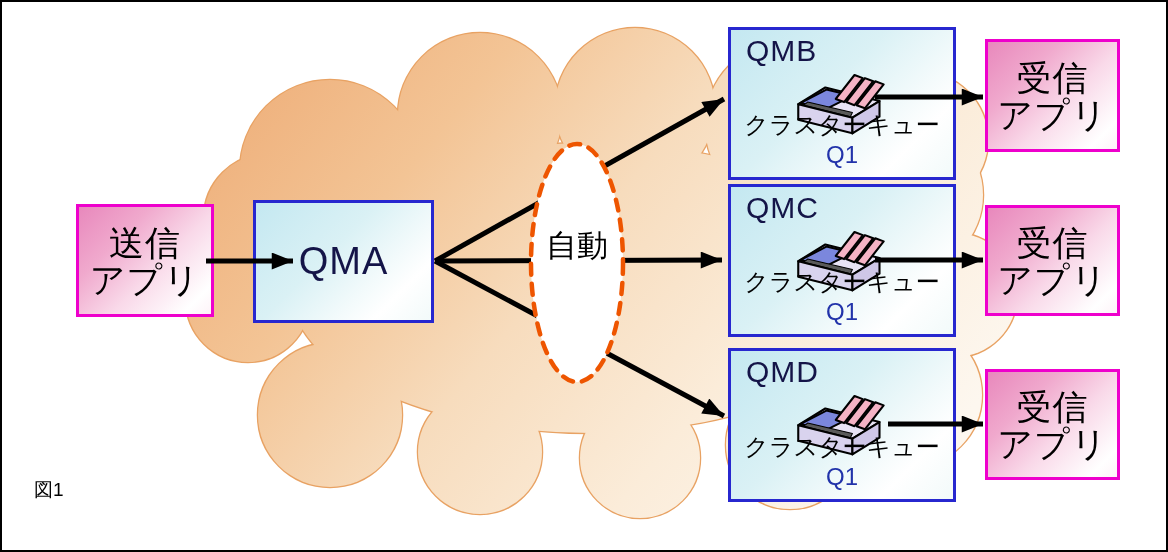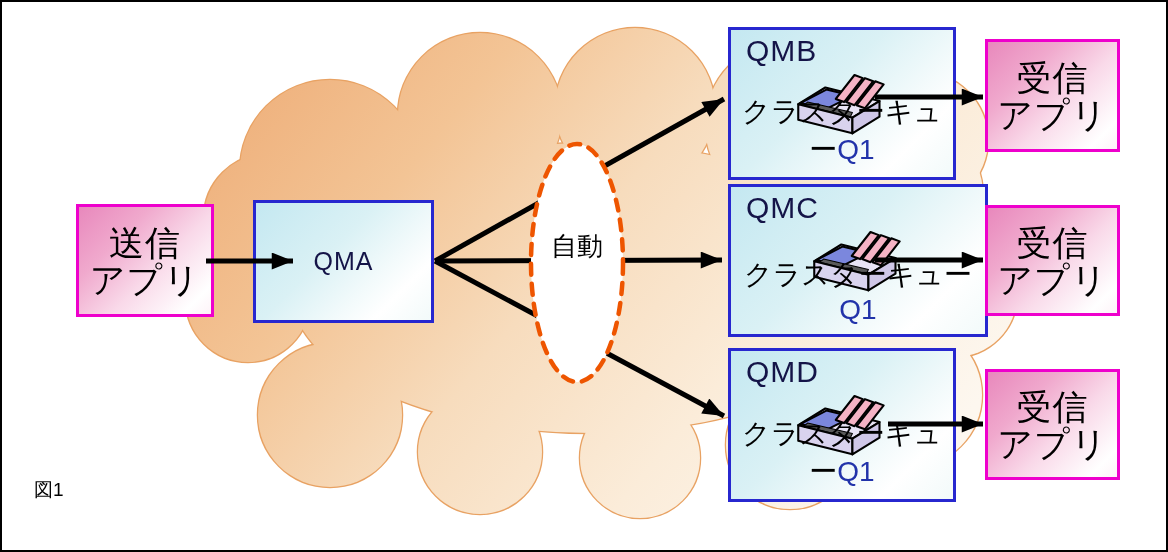--- a/index.html
+++ b/index.html
@@ -12,37 +12,37 @@
   
   .box{position:absolute;box-sizing:border-box;display:flex;flex-direction:column;
        align-items:center;justify-content:center;text-align:center;}
   .app-box{border:3px solid #ee00cc;z-index:2;
        background:linear-gradient(135deg,#e888bc 0%,#f0a9cd 30%,#f9d9e9 58%,#ffffff 88%,#fdf3f8 100%);}
   .app-box .jp{font-size:35px;line-height:37px;color:#000;letter-spacing:1px;}
   .qm-box{border:3px solid #2727cf;z-index:2;
        background:linear-gradient(135deg,#c4e8f1 0%,#daf1f5 42%,#f2fafb 66%,#ffffff 80%,#f2fafa 100%);}
   #sender{left:76px;top:204px;width:138px;height:113px;}
   #qma{left:253px;top:200px;width:181px;height:123px;}
-  #qma .qm-name{position:static;font-size:25px;color:#141448;letter-spacing:1px;}
+  #qma .qm-name{position:static;font-size:38px;color:#141448;letter-spacing:1px;}
   #qmb{left:728px;top:15px;width:228px;height:153px;margin-top:12px;}
-  #qmc{left:728px;top:184px;width:260px;height:153px;}
+  #qmc{left:728px;top:184px;width:228px;height:153px;}
   #qmd{left:728px;top:348px;width:228px;height:154px;}
   #recv1{left:985px;top:39px;width:135px;height:113px;}
   #recv2{left:985px;top:205px;width:135px;height:111px;}
   #recv3{left:985px;top:369px;width:135px;height:111px;}
 
   .qmgr{display:block;}
   .qm-name{position:absolute;left:15px;top:4px;font-size:30px;color:#141448;letter-spacing:1px;}
   .qicon{position:absolute;left:50%;top:32px;transform:translateX(-50%);}
-  .qlabel{position:absolute;left:0;right:0;bottom:8px;font-size:28px;color:#000;letter-spacing:0px;}
+  .qlabel{position:absolute;left:0;right:0;bottom:8px;font-size:24px;color:#000;letter-spacing:0px;}
   .qlabel .qname{color:#2233aa;}
 
   
   #dist-label{position:absolute;left:517px;top:229px;width:120px;z-index:1;
-      text-align:center;font-size:26px;line-height:34px;color:#000;}
+      text-align:center;font-size:31px;line-height:34px;color:#000;}
 
   #figure-label{position:absolute;left:34px;top:477px;font-size:19px;color:#000;z-index:2;}
 </style>
 </head>
 <body>
 
 <div id="frame">
 
   <svg class="layer" width="1168" height="552" viewBox="0 0 1168 552">
     <defs>

